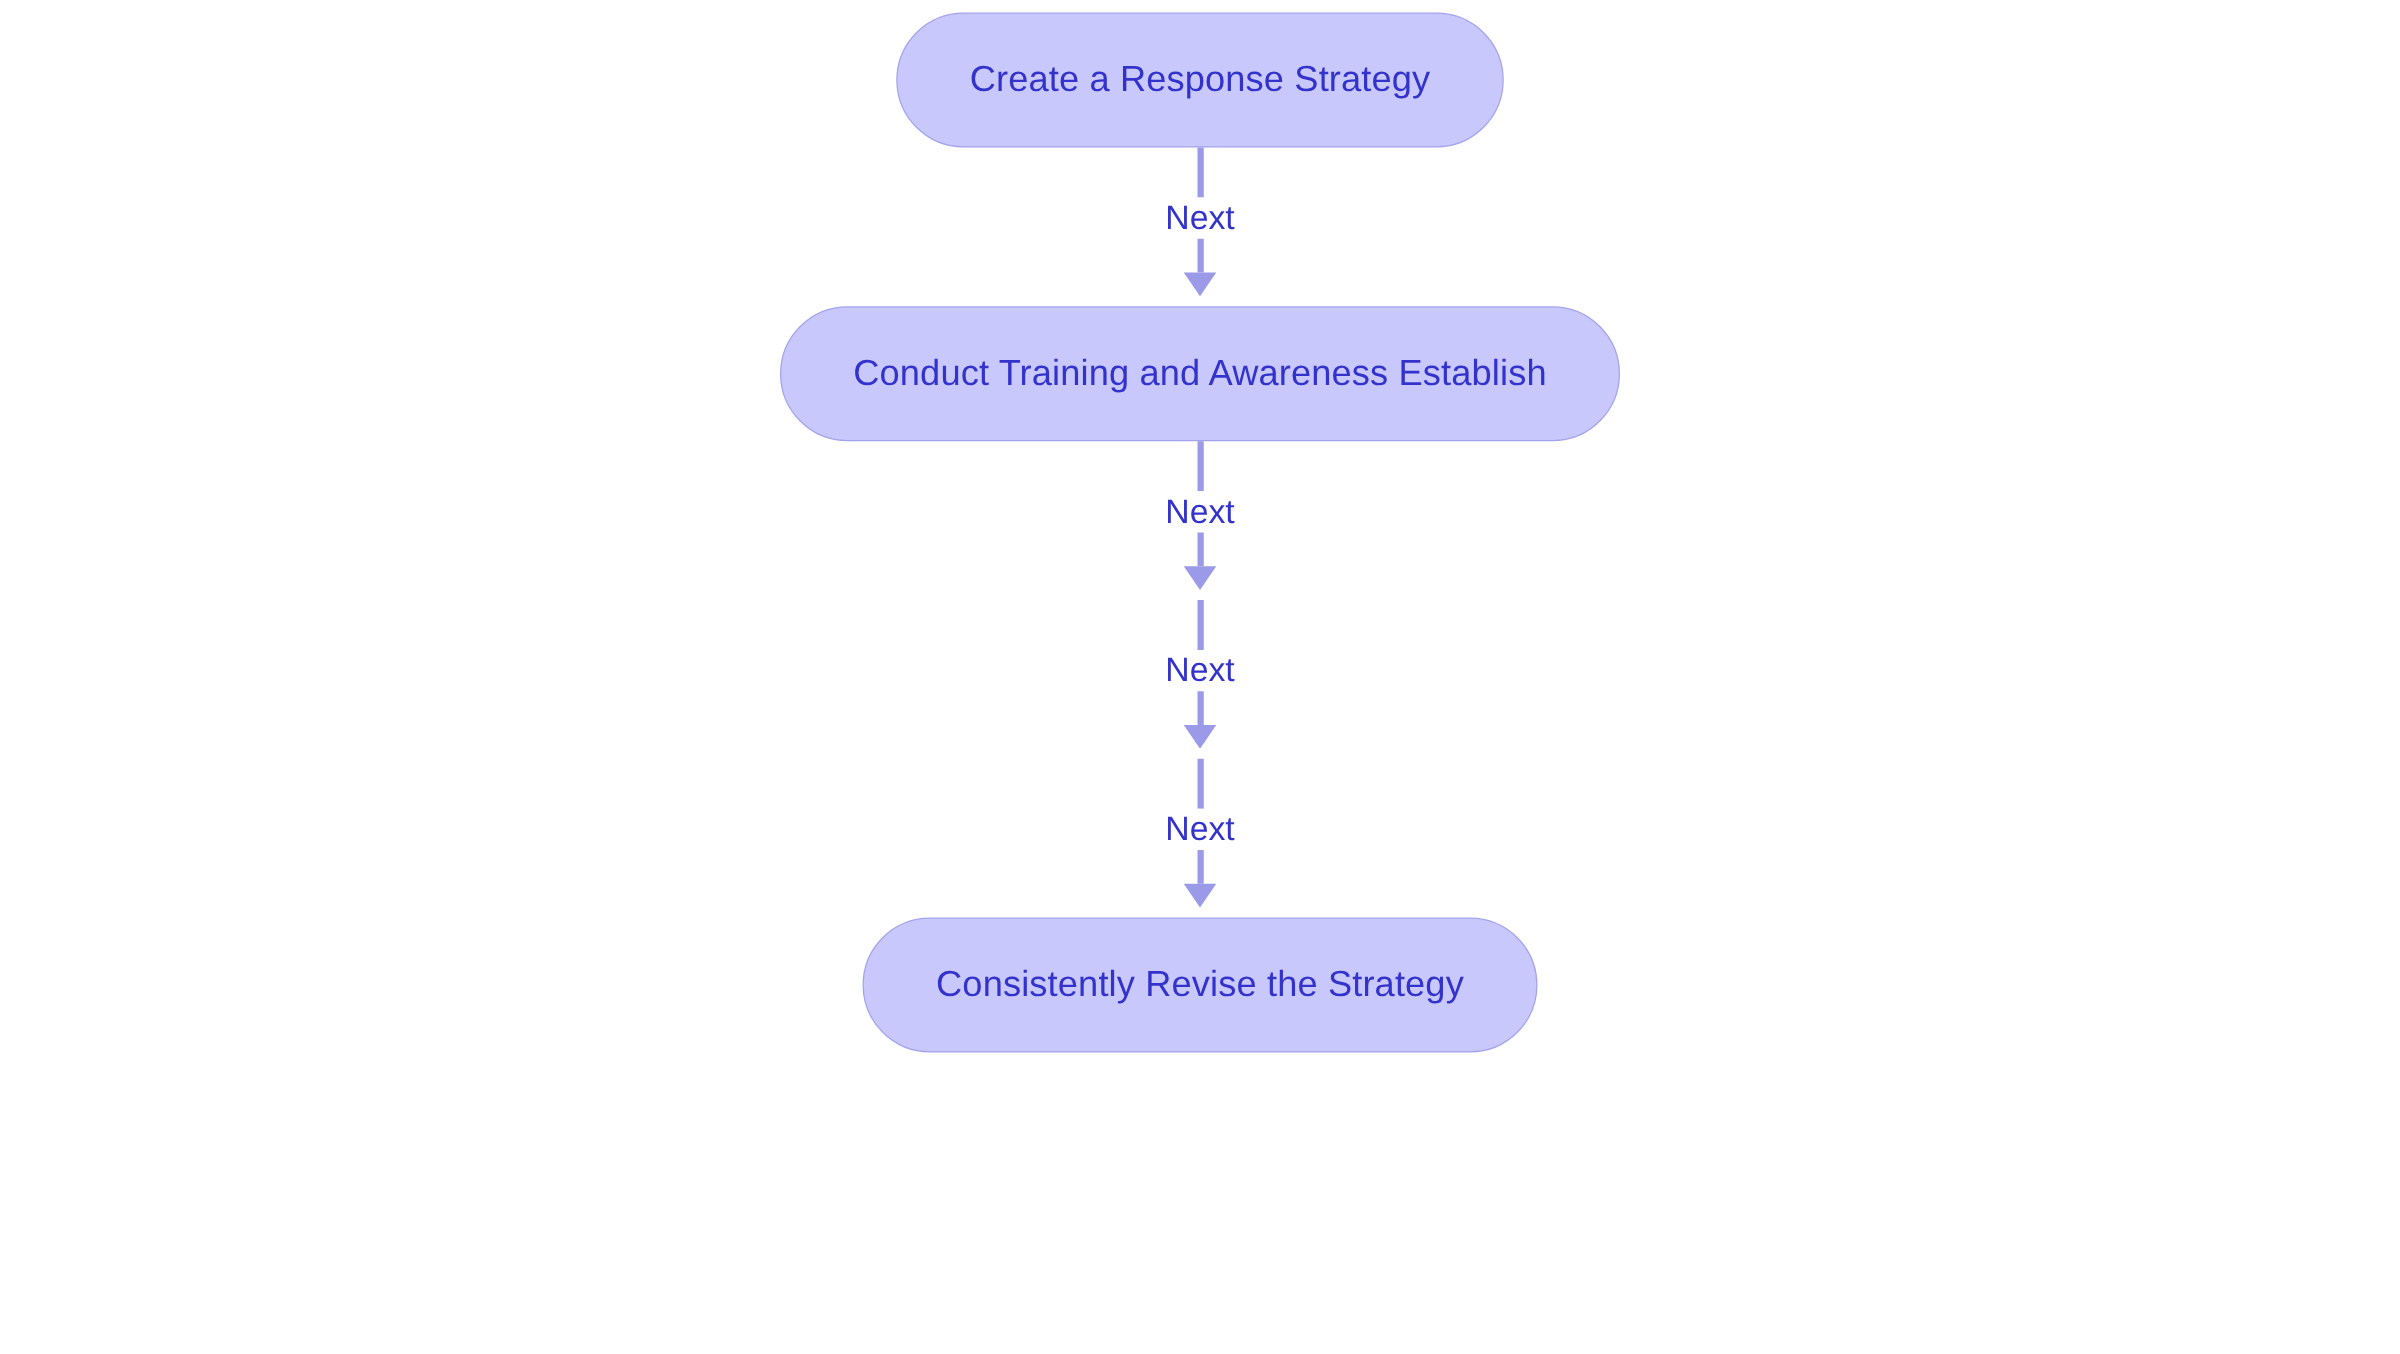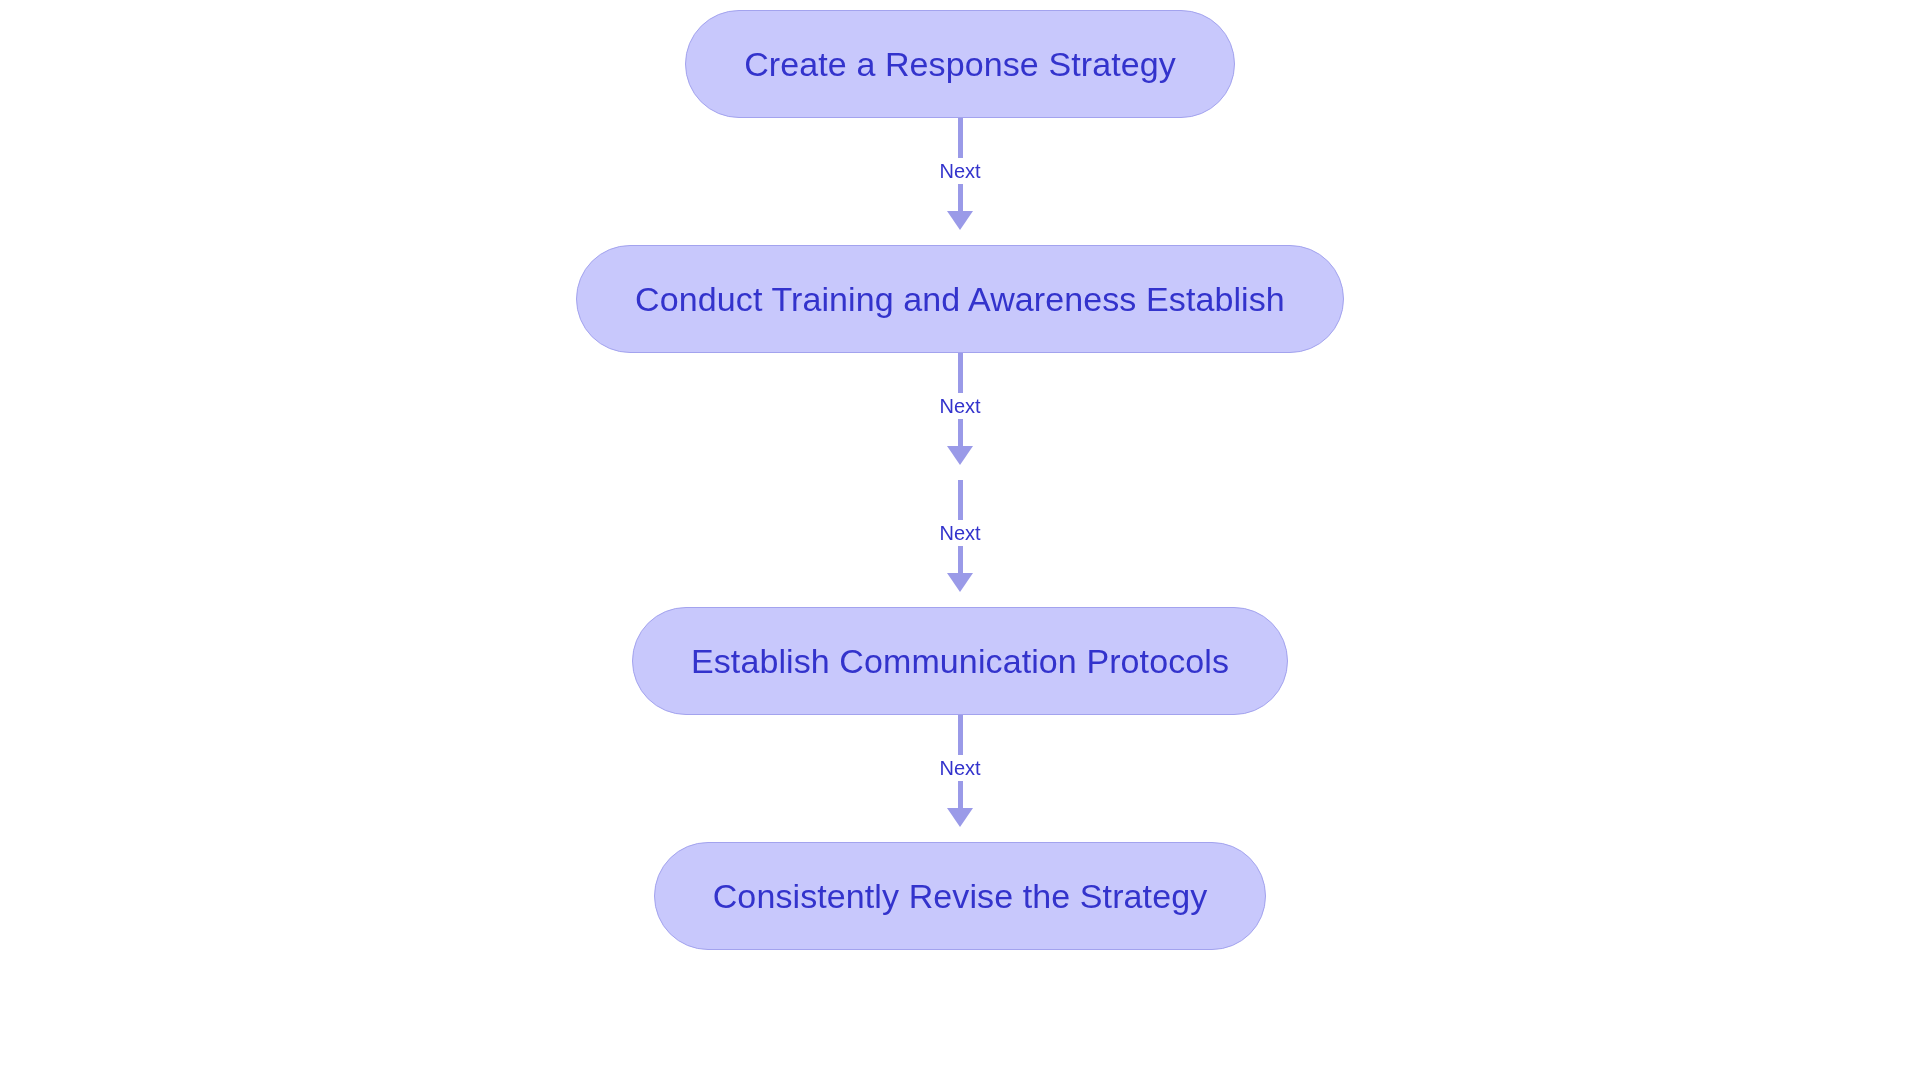--- a/index.html
+++ b/index.html
@@ -35,21 +35,21 @@
     justify-content: center;
     box-sizing: border-box;
     height: 108px;
     border-radius: 54px;
     background: #c8c8fc;
     border: 1.6px solid #a3a3ee;
     padding: 0 58px;
     flex: 0 0 auto;
   }
   .node-label {
-    font-size: 34px;
+    font-size: 29px;
     line-height: 1;
     color: #3333cc;
     white-space: nowrap;
     letter-spacing: 0.1px;
     font-weight: 400;
   }
 
   
   .connector {
     position: relative;
@@ -62,21 +62,21 @@
     justify-content: flex-start;
   }
   
   .stem-top {
     width: 5px;
     height: 40px;
     background: #9a9ae8;
     flex: 0 0 auto;
   }
   .edge-label {
-    font-size: 20px;
+    font-size: 27px;
     line-height: 1;
     color: #3333cc;
     background: #ffffff;
     padding: 3px 6px;
     white-space: nowrap;
     flex: 0 0 auto;
   }
   
   .stem-bottom {
     width: 5px;
@@ -121,23 +121,20 @@
   </div>
 
 
   <div class="connector">
     <div class="stem-top"></div>
     <span class="edge-label">Next</span>
     <div class="stem-bottom"></div>
     <div class="arrowhead"></div>
   </div>
 
-  <div class="node">
-    <span class="node-label">Establish Communication Protocols</span>
-  </div>
 
   <div class="connector">
     <div class="stem-top"></div>
     <span class="edge-label">Next</span>
     <div class="stem-bottom"></div>
     <div class="arrowhead"></div>
   </div>
 
   <div class="node">
     <span class="node-label">Consistently Revise the Strategy</span>

